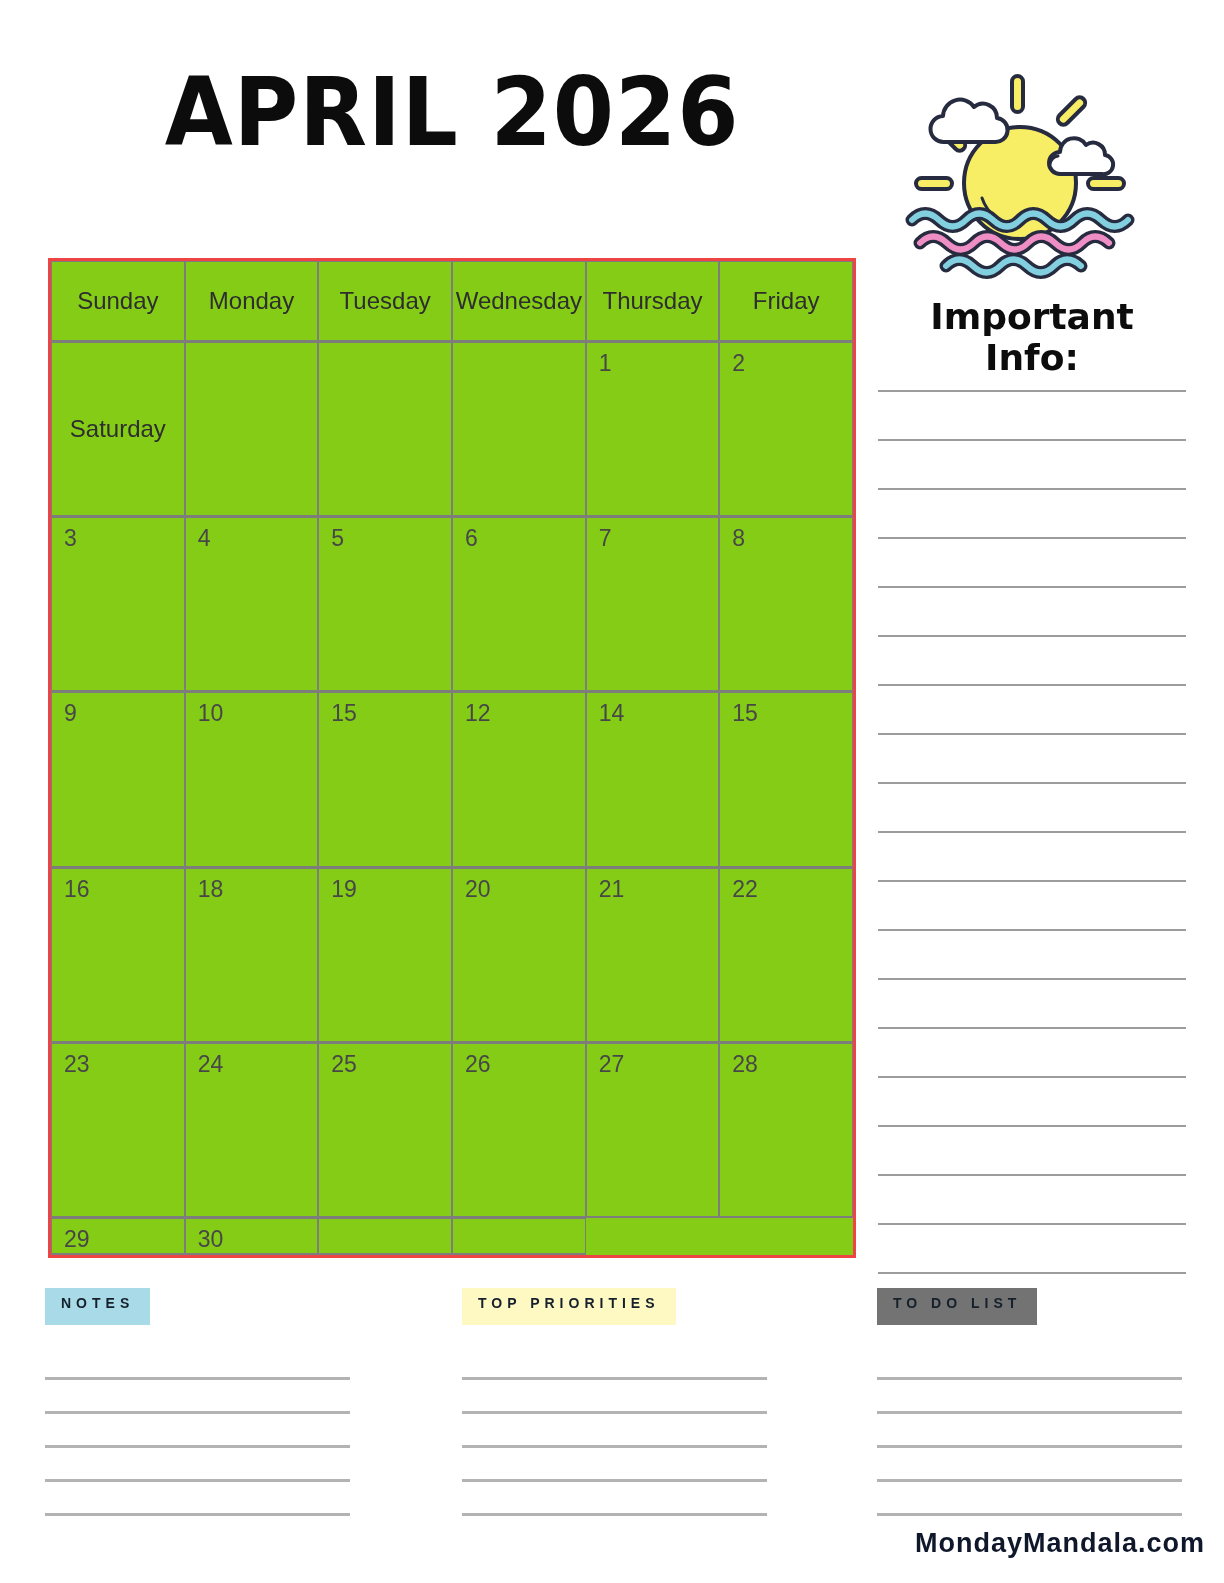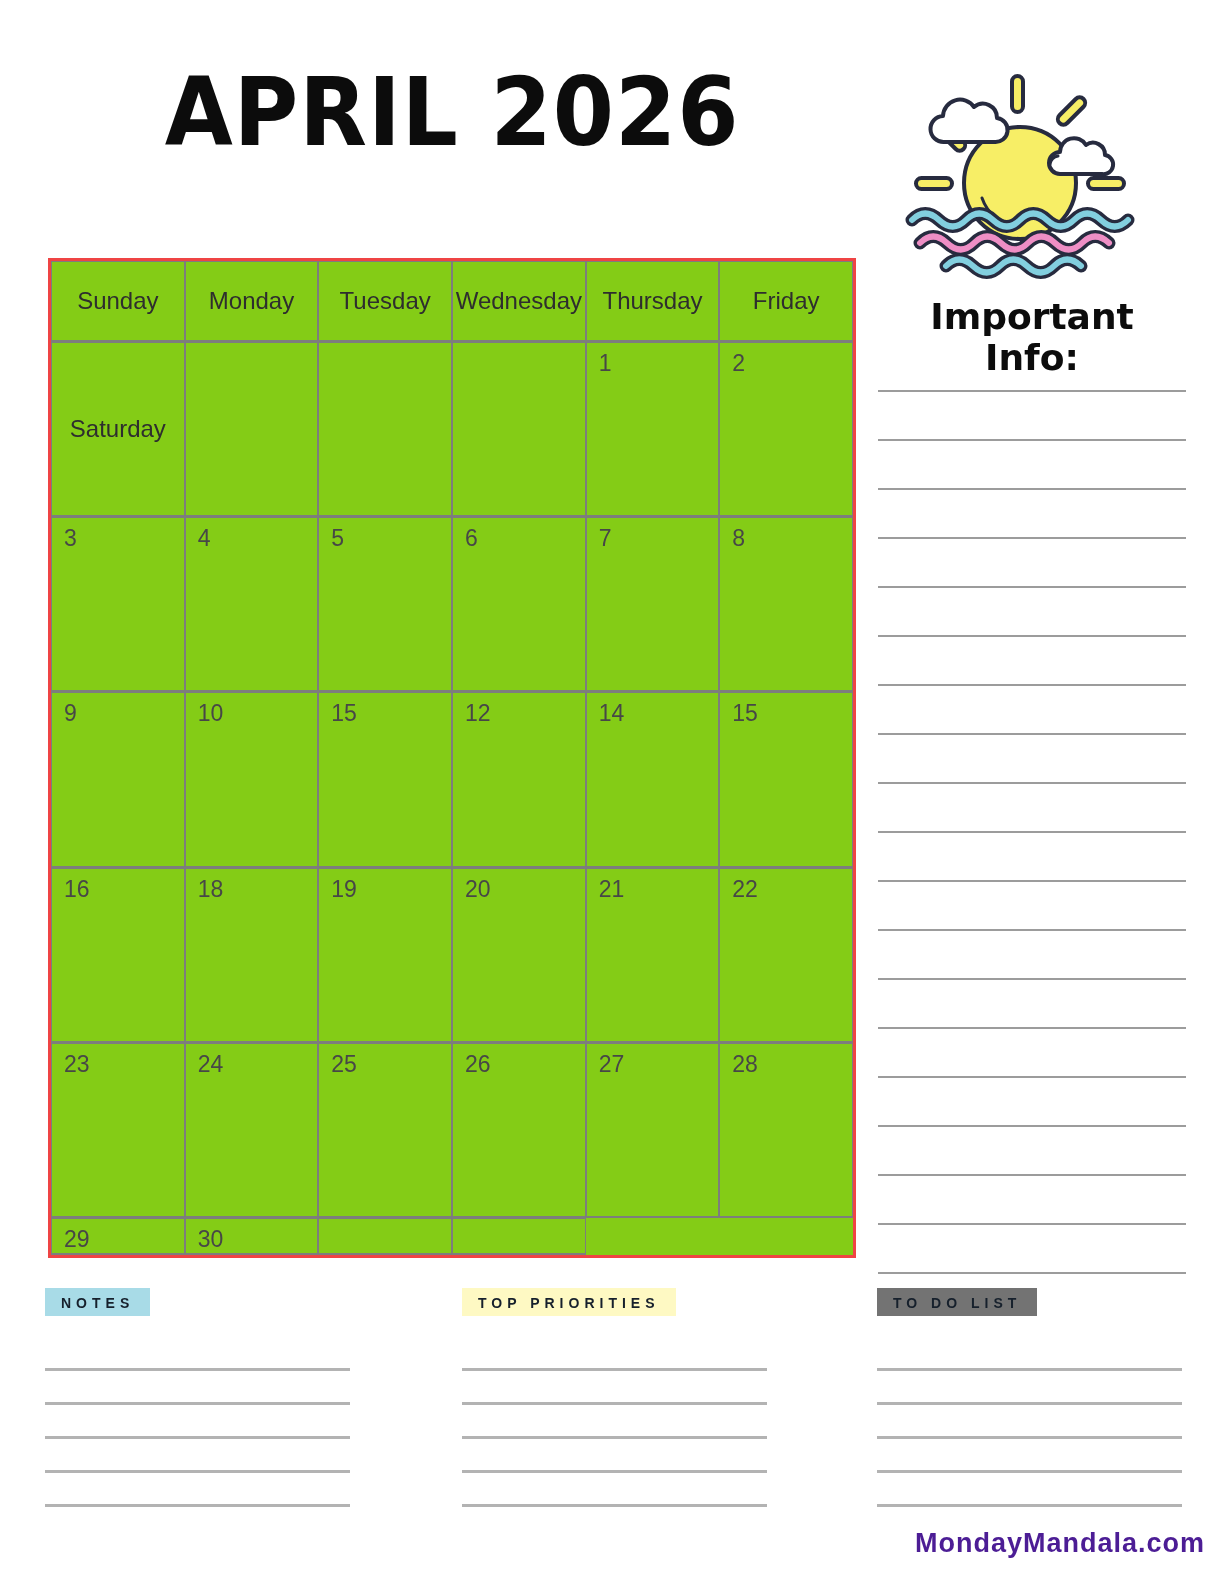--- a/index.html
+++ b/index.html
@@ -36,32 +36,32 @@
     font-size:24px;color:#2e2e2e;font-weight:400;
   }
   .cal-cell{
     border:1px solid #7d7d7d;border-bottom-width:2px;
     padding:7px 0 0 12px;box-sizing:border-box;
     font-size:23px;color:#474747;
   }
   
   .section{position:absolute;top:1288px;width:305px;}
   .sec-label{
-    display:inline-block;padding:7px 16px 5px 16px;
+    display:inline-block;padding:7px 16px 14px 16px;
     font-size:14px;font-weight:700;letter-spacing:5px;color:#16202c;
   }
   .sec-lines{margin-top:21px;}
   .sec-lines .rule{height:31px;border-bottom:3px solid #b3b3b3;}
   .sec-notes{left:45px;}
   .sec-priorities{left:462px;}
   .sec-todo{left:877px;}
   
   .footer{
     position:absolute;left:905px;top:1528px;width:310px;text-align:center;
-    font-size:27px;color:#4c1d95;font-weight:700;letter-spacing:1px;
+    font-size:27px;color:#0f172a;font-weight:700;letter-spacing:1px;
   }
 </style>
 </head>
 <body>
 
 <div class="title">APRIL 2026</div>
 
 <div class="illustration">
   <svg width="240" height="218" viewBox="0 0 240 218">
     <g stroke="#272b3f" stroke-width="4" fill="#f7ee66">

